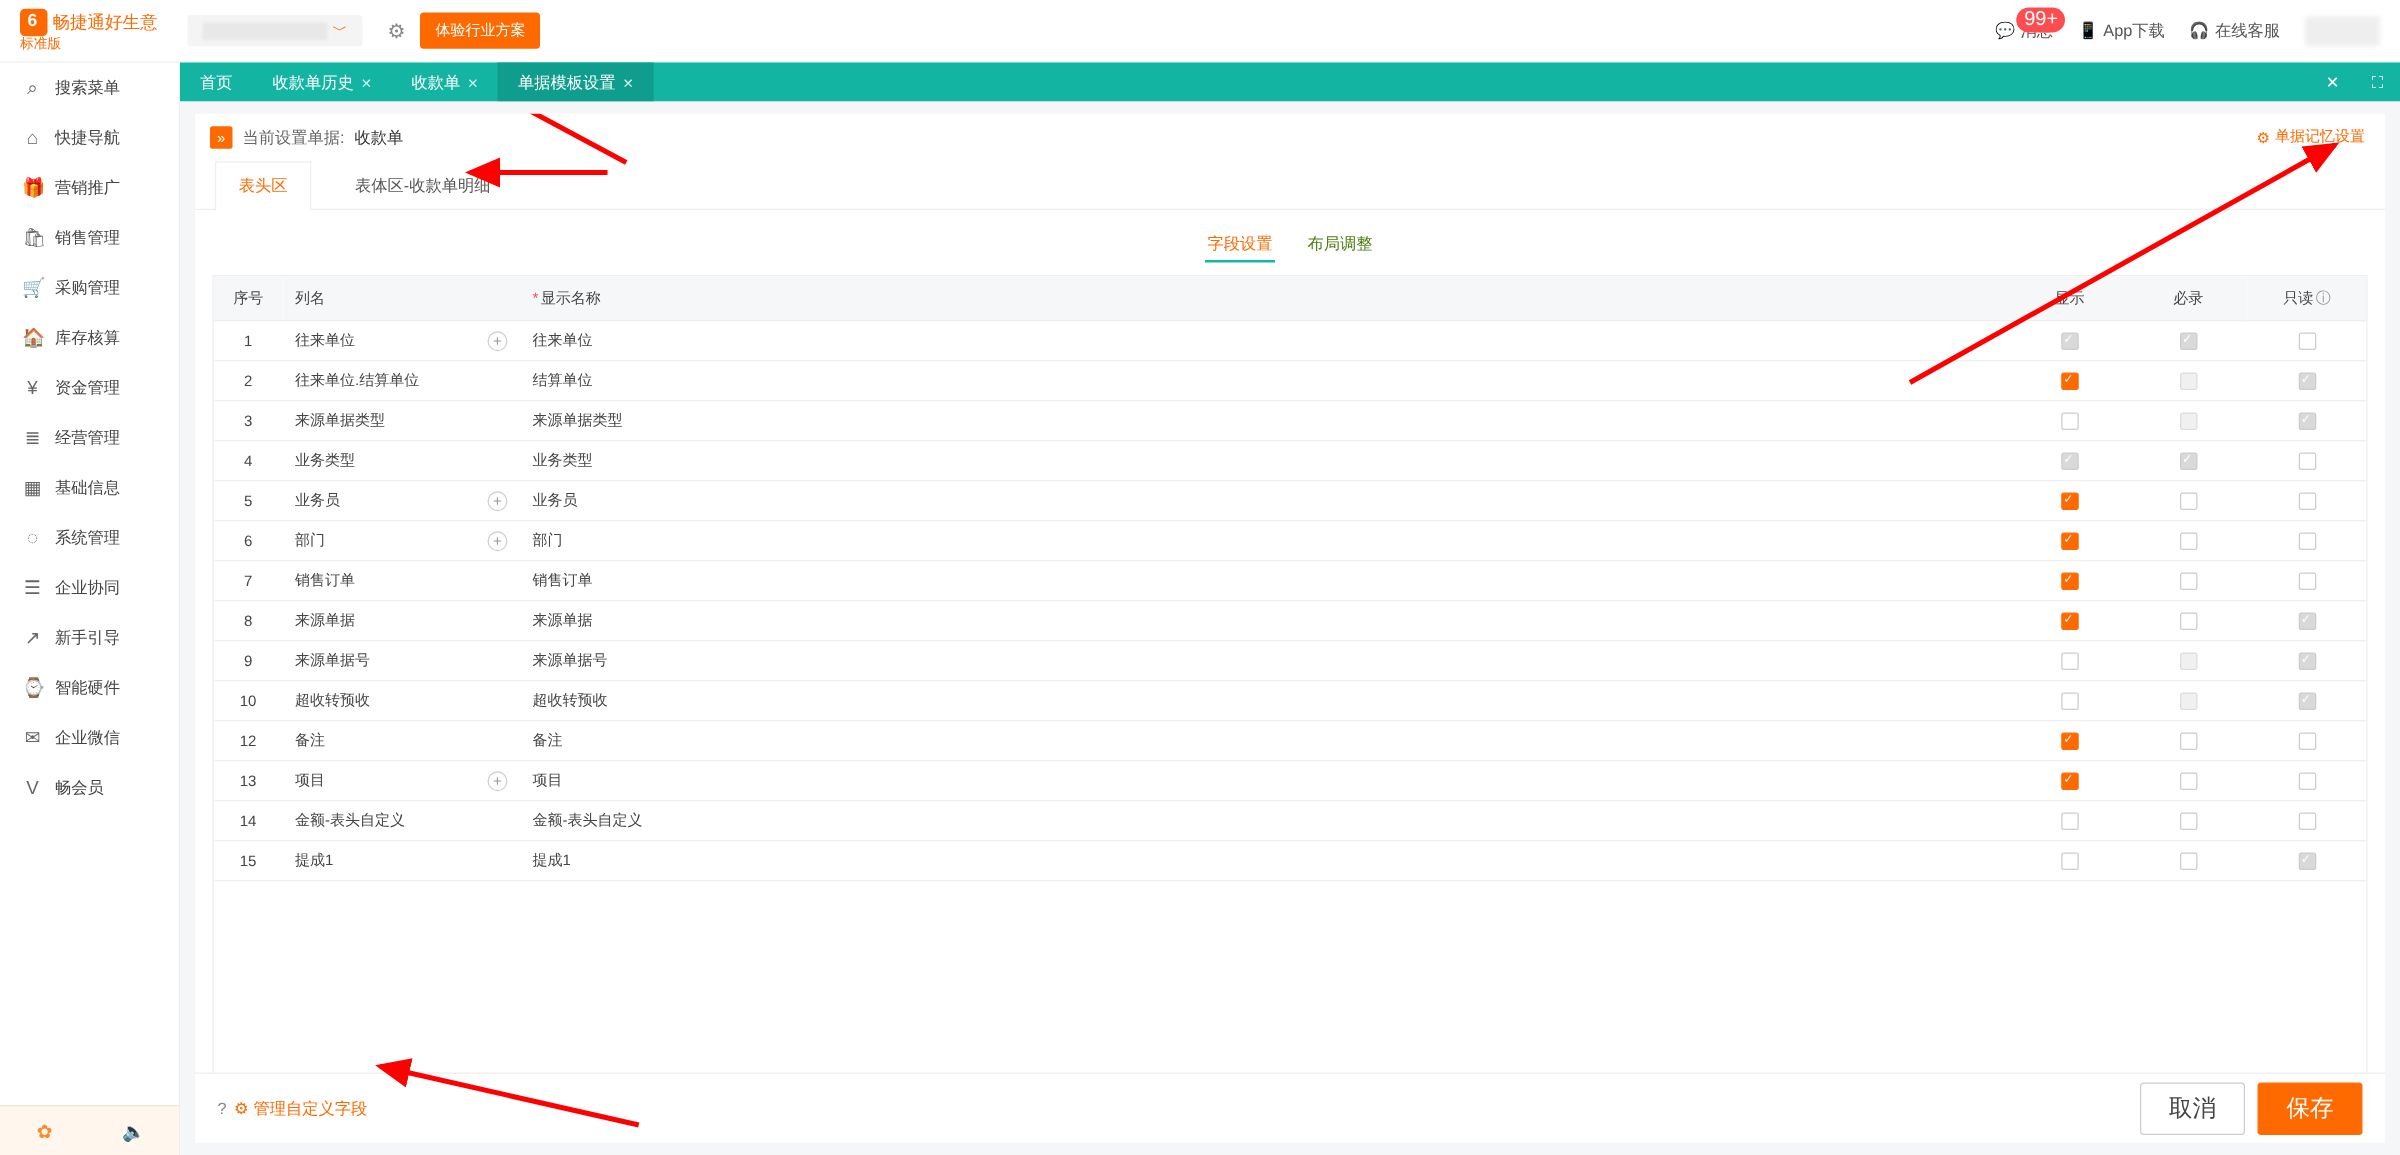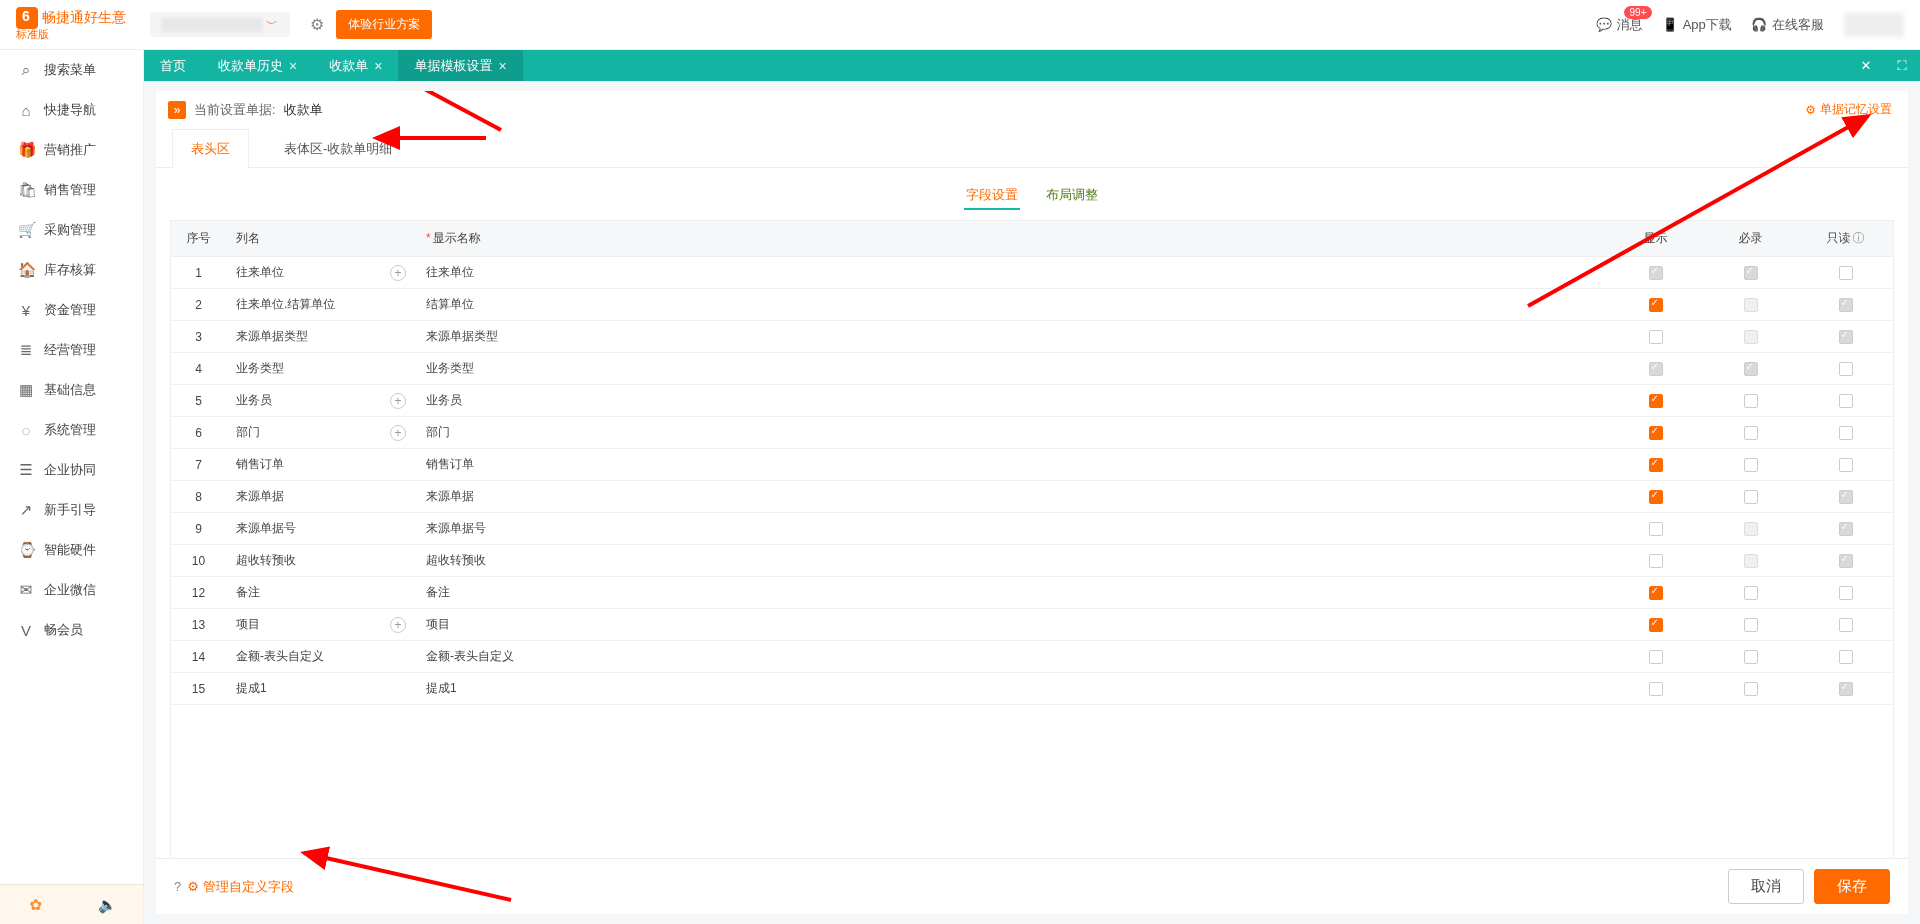--- a/index.html
+++ b/index.html
@@ -11,21 +11,21 @@
 .logo-icon { width: 22px; height: 22px; background: #ff6a00; border-radius: 4px; position: relative; }
 .logo-icon::after { content: "6"; color: #fff; font-weight: bold; font-size: 14px; position: absolute; left: 6px; top: 1px; }
 .logo-text { color: #ff6a00; font-size: 14px; font-weight: 500; }
 .logo-sub { color: #ff6a00; font-size: 11px; margin-top: -2px; }
 .brand-dd { display: flex; align-items: center; gap: 4px; color: #aaa; background: #f4f4f4; padding: 4px 12px; border-radius: 3px; margin-right: 8px; }
 .brand-chevron { color: #ff6a00; font-size: 12px; }
 .gear-top { color: #888; font-size: 16px; margin: 0 12px; cursor: pointer; }
 .experience-btn { background: #ff6a00; color: #fff; padding: 6px 12px; border: none; border-radius: 3px; font-size: 12px; cursor: pointer; }
 .top-spacer { flex: 1; }
 .top-link { display: flex; align-items: center; gap: 4px; color: #555; margin-left: 20px; font-size: 13px; cursor: pointer; position: relative; }
-.badge { position: absolute; top: -10px; right: -10px; background: #ff4d4f; color: #fff; border-radius: 10px; font-size: 10px; padding: 1px 6px; }
+.badge { position: absolute; top: -10px; right: -10px; background: #ff4d4f; color: #fff; border-radius: 10px; font-size: 16px; padding: 1px 6px; }
 .avatar-blur { width: 60px; height: 24px; background: #eee; border-radius: 3px; margin-left: 20px; filter: blur(2px); }
 
 .shell { display: flex; height: calc(100vh - 50px); }
 
 .sidebar { width: 144px; border-right: 1px solid #eee; display: flex; flex-direction: column; }
 .side-item { display: flex; align-items: center; gap: 10px; padding: 0 18px; height: 40px; color: #444; cursor: pointer; }
 .side-icon { width: 16px; text-align: center; color: #666; font-size: 15px; }
 .side-spacer { flex: 1; }
 .side-footer { height: 40px; display: flex; align-items: center; background: #fff6ee; border-top: 1px solid #f0e4d8; }
 .side-footer span { flex: 1; text-align: center; color: #ff8a2b; font-size: 15px; cursor: pointer; }
@@ -70,21 +70,21 @@
 .chk.on { background: #ff6a00; border-color: #ff6a00; }
 .chk.on::after { content: "✓"; color: #fff; font-size: 10px; position: absolute; left: 1px; top: -2px; }
 .chk.dis { background: #f0f0f0; border-color: #ddd; }
 .chk.dis.on { background: #d9d9d9; border-color: #ccc; }
 .chk.dis.on::after { content: "✓"; color: #fff; font-size: 10px; position: absolute; left: 1px; top: -2px; }
 
 .footer-bar { position: absolute; bottom: 0; left: 0; right: 0; height: 56px; border-top: 1px solid #eee; background: #fff; display: flex; align-items: center; padding: 0 18px; }
 .cust-link { color: #ff6a00; display: flex; align-items: center; gap: 4px; cursor: pointer; }
 .help-icon { color: #888; margin-right: 6px; }
 .foot-spacer { flex: 1; }
-.btn { padding: 7px 22px; border-radius: 3px; font-size: 15px; cursor: pointer; margin-left: 10px; }
+.btn { padding: 7px 22px; border-radius: 3px; font-size: 19px; cursor: pointer; margin-left: 10px; }
 .btn-default { background: #fff; border: 1px solid #ccc; color: #444; }
 .btn-primary { background: #ff6a00; border: 1px solid #ff6a00; color: #fff; }
 
 
 .arrow { position: absolute; pointer-events: none; }
 .arrow svg { overflow: visible; }
 </style>
 </head>
 <body>
 

